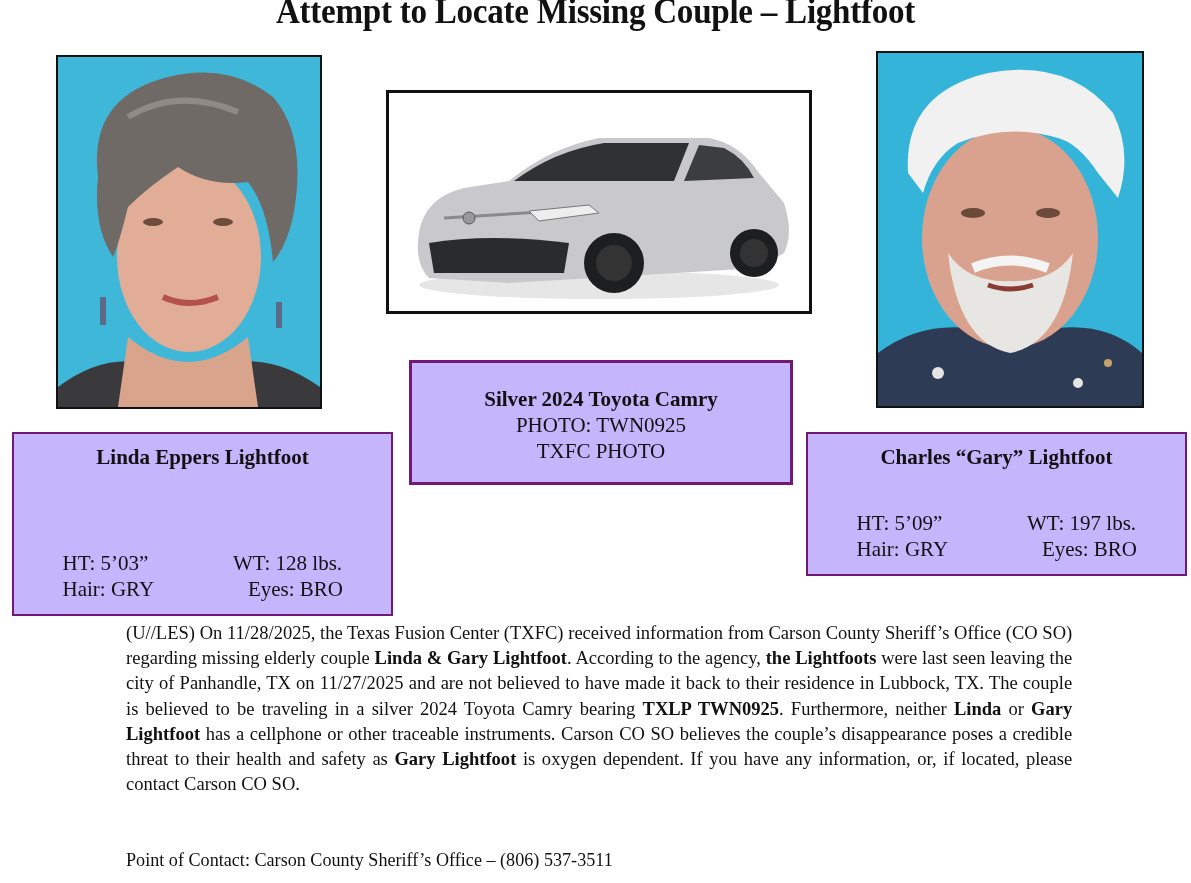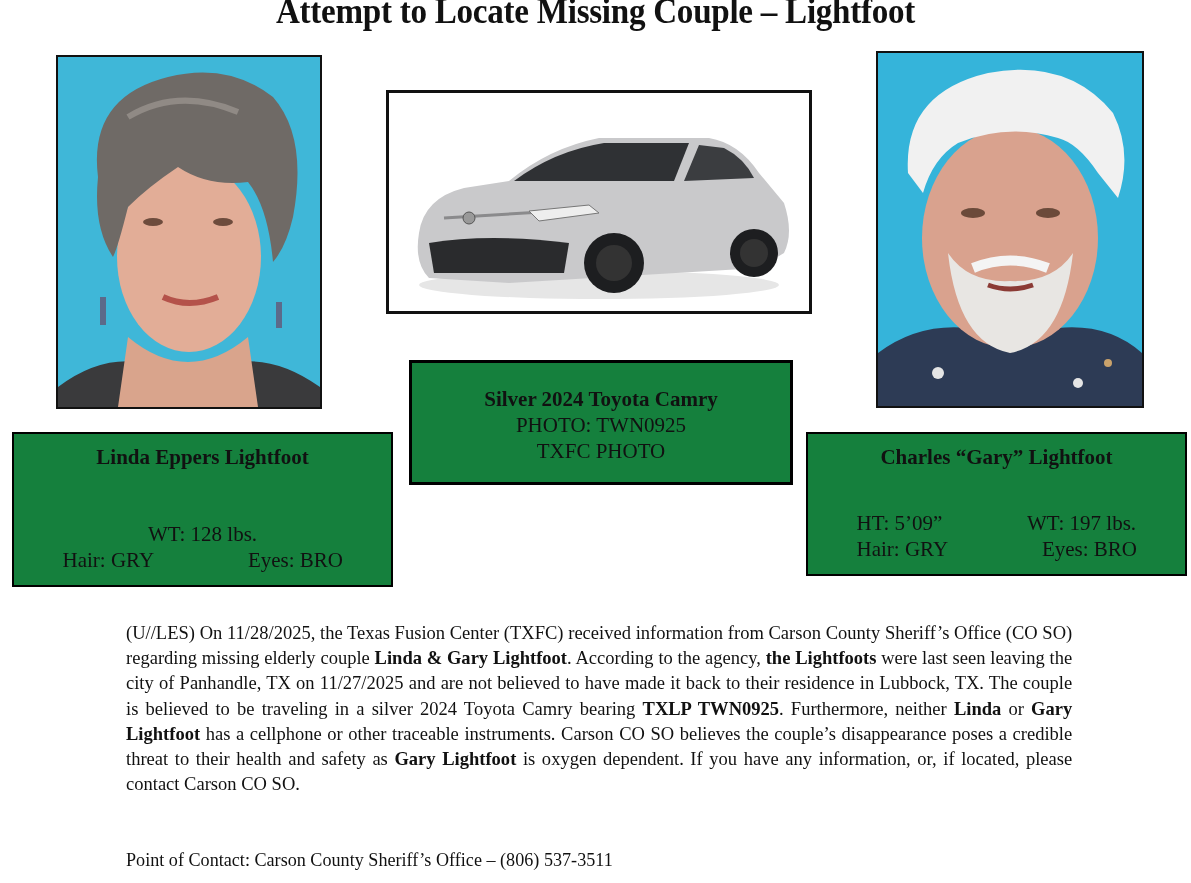--- a/index.html
+++ b/index.html
@@ -2,22 +2,22 @@
 <html><head>
 <meta charset="utf-8">
 <style>
   html, body { margin:0; padding:0; background:#ffffff; }
   body { width:1191px; height:883px; position:relative; overflow:hidden; font-family:"Liberation Serif", "DejaVu Serif", serif; color:#111; }
   .title { position:absolute; left:0; top:-10px; width:1191px; text-align:center; font-size:36px; font-weight:bold; letter-spacing:-0.3px; transform:scaleX(0.92); transform-origin:center; }
   .photo { position:absolute; border:2px solid #111; overflow:hidden; box-sizing:border-box; }
   .photo-linda { left:56px; top:55px; width:266px; height:354px; background:#3fb7d8; }
   .photo-gary { left:876px; top:51px; width:268px; height:357px; background:#35b4da; }
   .photo-car { left:386px; top:90px; width:426px; height:224px; border-width:3px; background:#fff; }
-  .infobox { position:absolute; border:2px solid #000000; background:#15803d; box-sizing:border-box; text-align:center; }
-  .box-linda { left:12px; top:432px; width:381px; height:155px; }
+  .infobox { position:absolute; border:2px solid #701a75; background:#c4b5fd; box-sizing:border-box; text-align:center; }
+  .box-linda { left:12px; top:432px; width:381px; height:184px; }
   .box-gary { left:806px; top:432px; width:381px; height:144px; }
   .box-car { left:409px; top:360px; width:384px; height:125px; border-width:3px; }
   .box-name { font-weight:bold; font-size:21px; margin-top:11px; }
   .stats { position:absolute; left:0; right:0; bottom:12px; font-size:21px; line-height:26px; }
   .stat-row { display:flex; justify-content:center; }
   .stat-row span { display:inline-block; }
   .stat-a { width:150px; text-align:left; padding-left:20px; }
   .stat-b { width:150px; text-align:center; }
   .car-line1 { font-weight:bold; font-size:21px; margin-top:24px; }
   .car-line { font-size:21px; line-height:26px; }
@@ -85,20 +85,21 @@
 <div class="infobox box-car">
   <div class="car-line1">Silver 2024 Toyota Camry</div>
   <div class="car-line">PHOTO: TWN0925</div>
   <div class="car-line">TXFC PHOTO</div>
 </div>
 
 <div class="infobox box-linda">
   <div class="box-name">Linda Eppers Lightfoot</div>
   <div class="stats">
     <div class="stat-row">
+      <span class="stat-a">HT: 5’03”</span>
       <span class="stat-b">WT: 128 lbs.</span>
     </div>
     <div class="stat-row">
       <span class="stat-a" style="padding-left:28px">Hair: GRY</span>
       <span class="stat-b" style="padding-left:8px">Eyes: BRO</span>
     </div>
   </div>
 </div>
 
 <div class="infobox box-gary">

